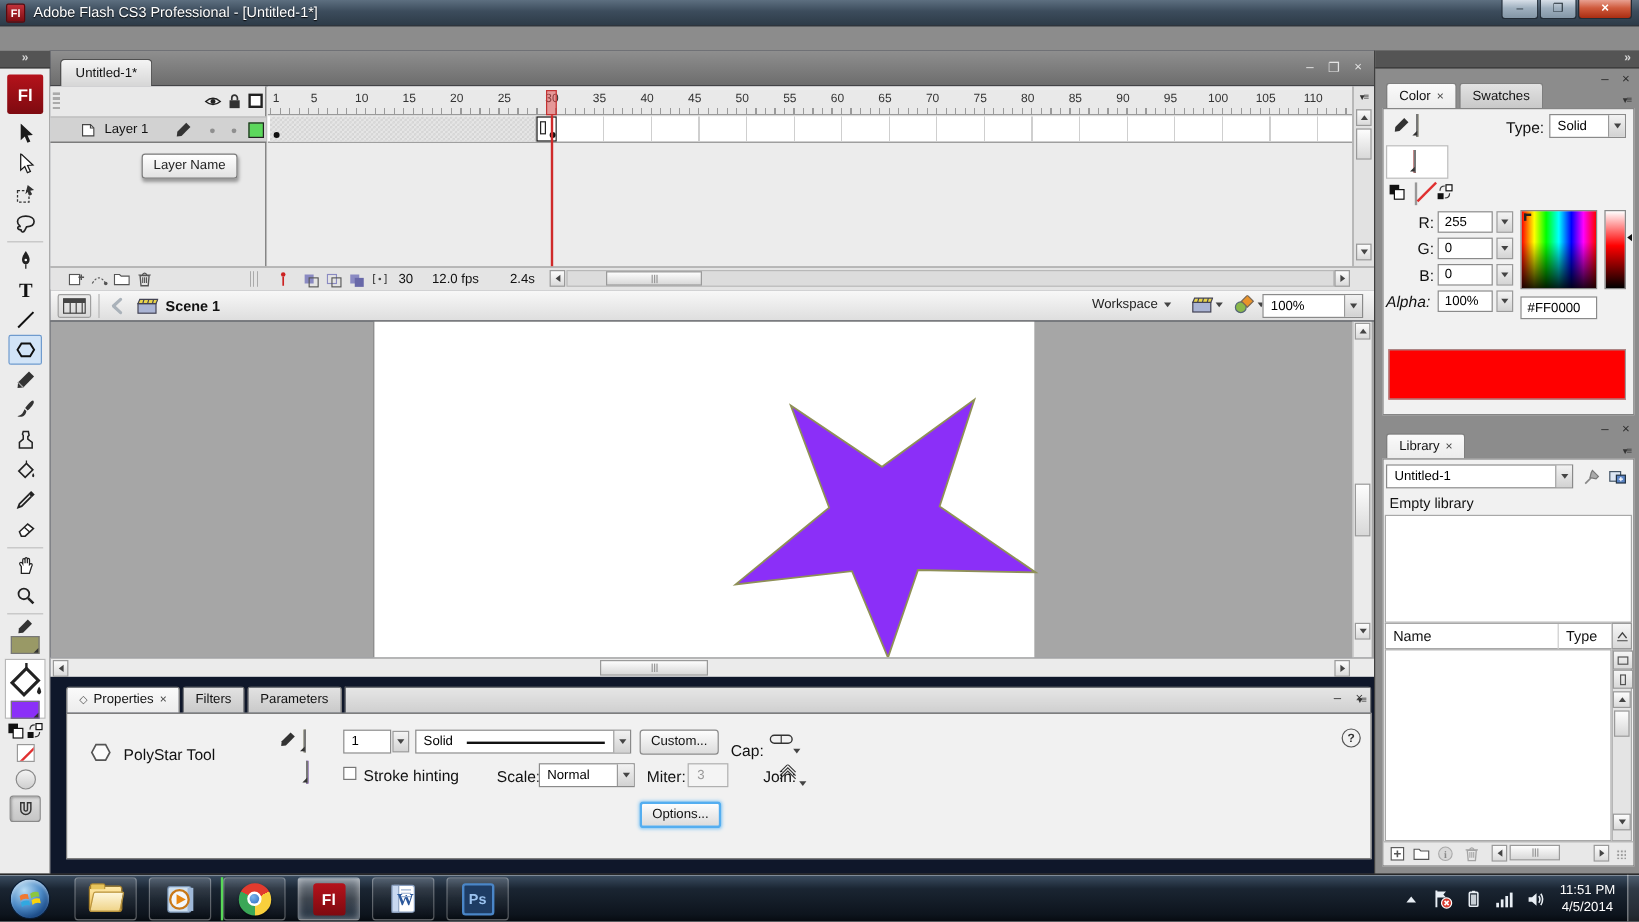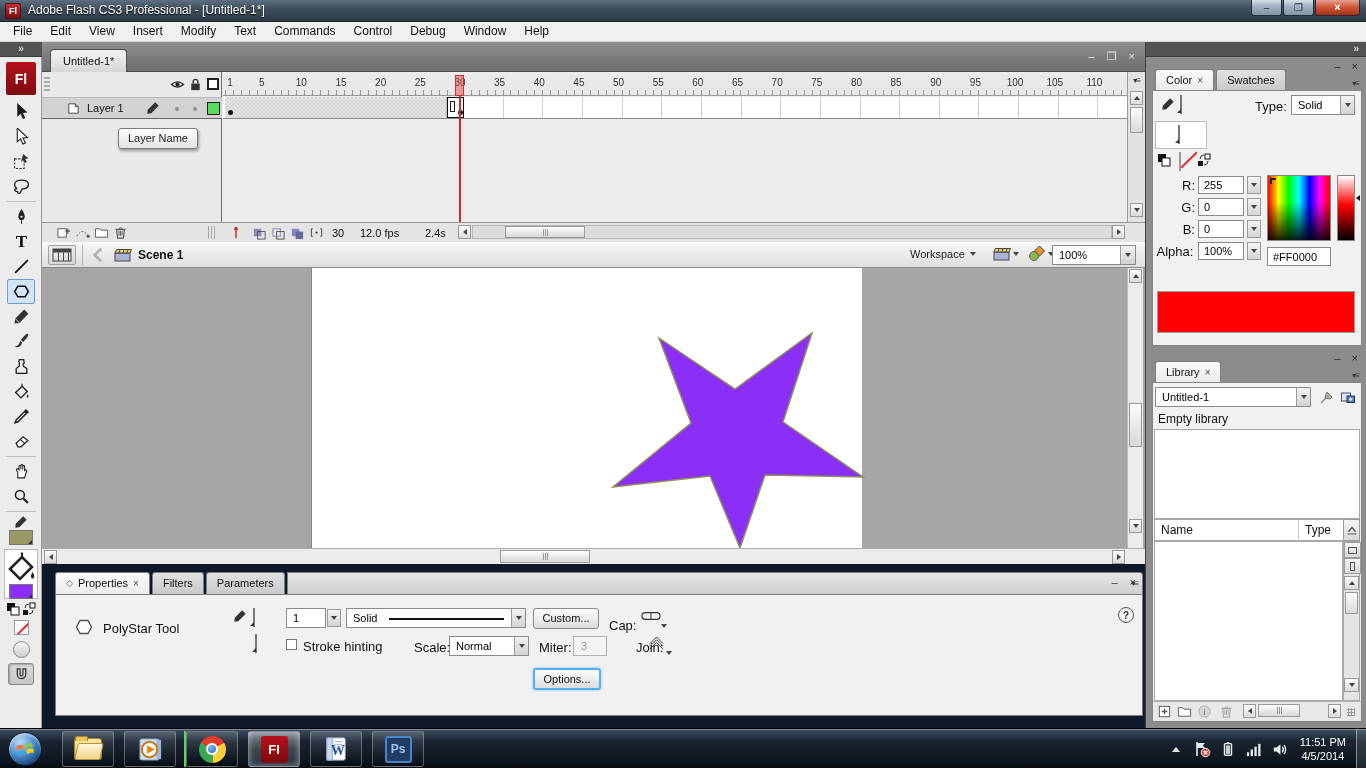--- a/index.html
+++ b/index.html
@@ -157,33 +157,20 @@
   <div class="a titlebar">
     <div class="a fl-badge">Fl</div>
     <div class="a wtitle">Adobe Flash CS3 Professional - [Untitled-1*]</div>
     <div class="a winbtns">
       <div class="wbtn">–</div>
       <div class="wbtn">❐</div>
       <div class="wbtn close">×</div>
     </div>
   </div>
 
-  <div class="a menubar" id="menubar">
-      <span class="menuitem">File</span>
-      <span class="menuitem">Edit</span>
-      <span class="menuitem">View</span>
-      <span class="menuitem">Insert</span>
-      <span class="menuitem">Modify</span>
-      <span class="menuitem">Text</span>
-      <span class="menuitem">Commands</span>
-      <span class="menuitem">Control</span>
-      <span class="menuitem">Debug</span>
-      <span class="menuitem">Window</span>
-      <span class="menuitem">Help</span>
-    </div>
 
   <div class="a toolstrip">
     <div class="a striphead">»</div>
     <div style="position:absolute;top:15px;left:0;width:42px">
       <div class="fl-logo">Fl</div>
       <div id="tools">
           <div class="tool">
             <svg viewBox="0 0 16 16">
               <path d="M4 0 L4 13 L7.2 10.2 L9.3 15 L11.6 14 L9.4 9.3 L13.6 9 Z" fill="#1a1a1a"></path>
             </svg>
@@ -760,21 +747,21 @@
               </span>
             </div>
             <div class="a f" style="left: 2px; top: 129px; gap: 3px;">
               <span class="plabel" style="width: 40px; text-align: right;">B:</span>
               <span class="valbox" style="width: 46px; height: 18px; display: inline-block; line-height: 16px;">0</span>
               <span class="varr">
                 <i class="tri-d"></i>
               </span>
             </div>
             <div class="a f" style="left: 2px; top: 151px; gap: 3px;">
-              <span class="plabel" style="width: 40px; text-align: center;">Alpha:</span>
+              <span class="plabel" style="width: 40px; text-align: left; font-style: italic;">Alpha:</span>
               <span class="valbox" style="width: 46px; height: 18px; display: inline-block; line-height: 16px;">100%</span>
               <span class="varr">
                 <i class="tri-d"></i>
               </span>
             </div>
           </div>
 
         <div class="a spectrum" style="left:114px;top:84px;width:64px;height:66px">
           <span style="position:absolute;left:2px;top:2px;width:6px;height:6px;border-left:2px solid #222;border-top:2px solid #222"></span>
         </div>

